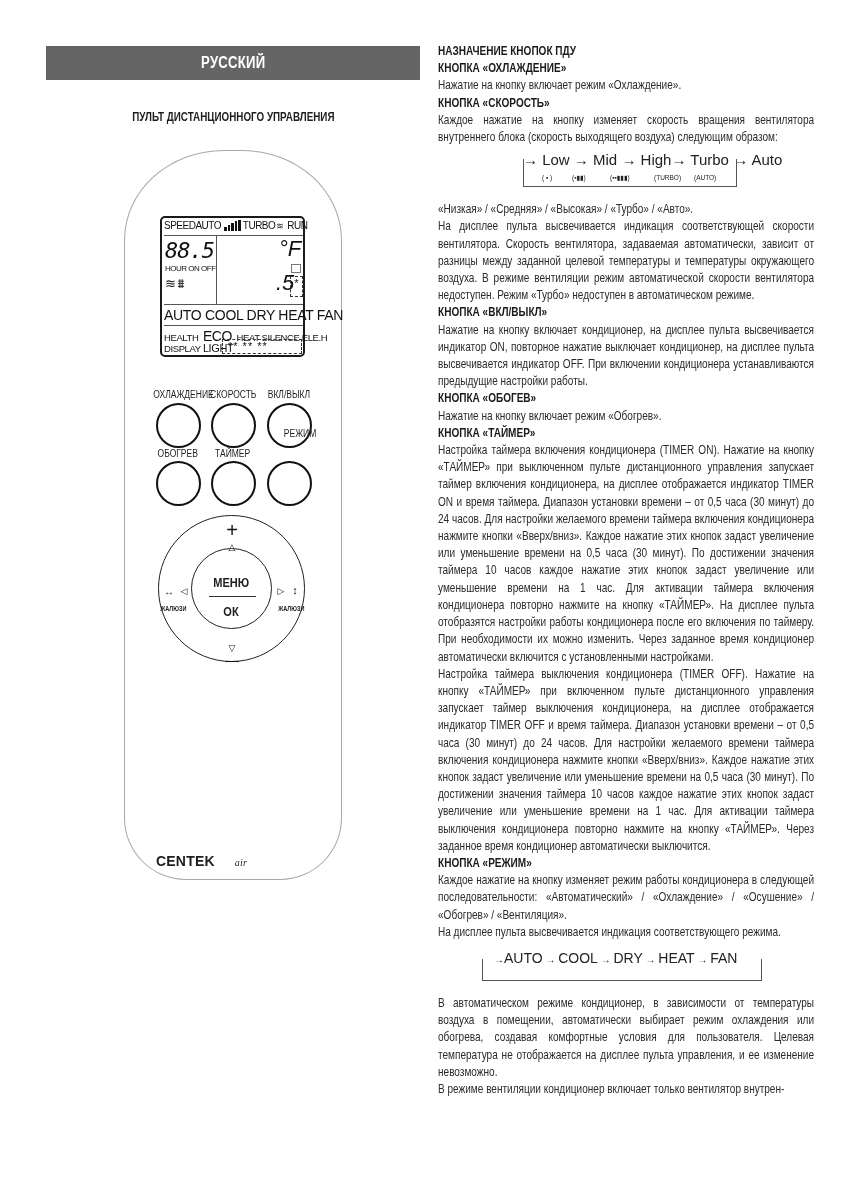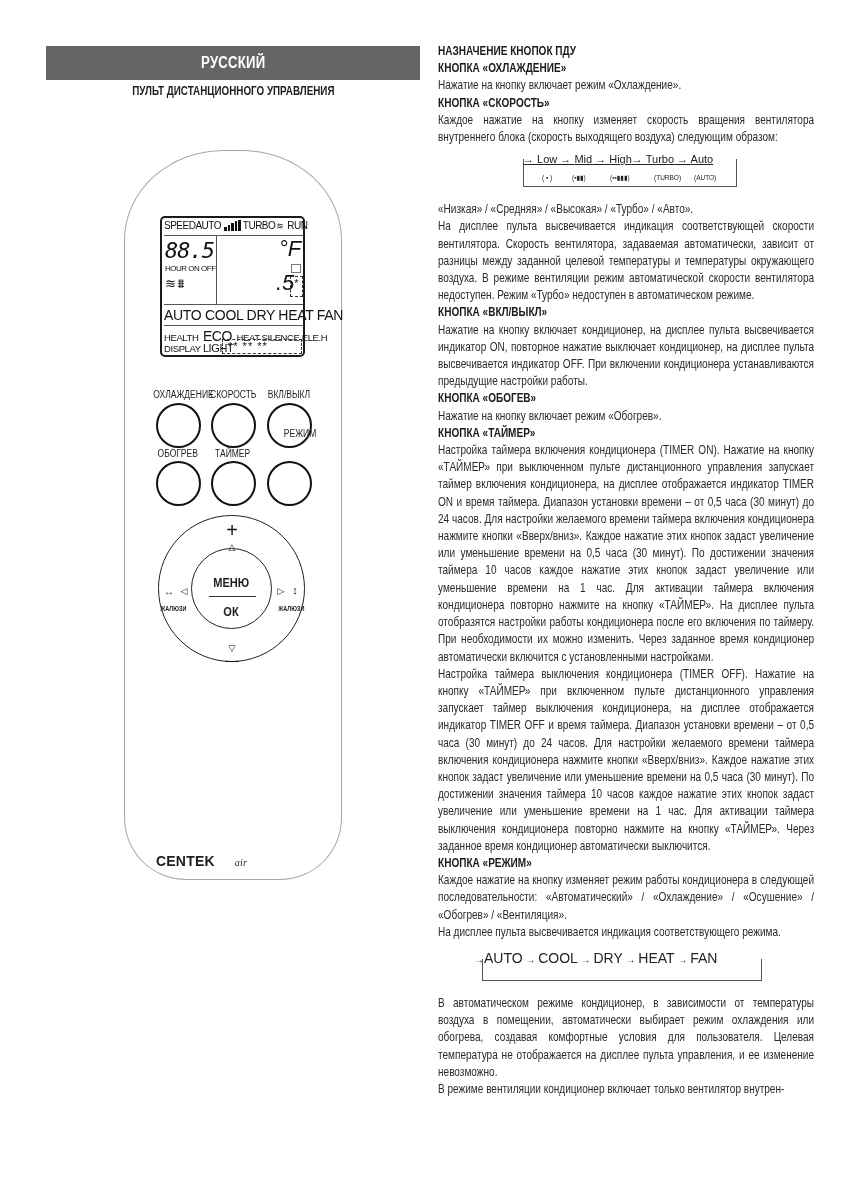--- a/index.html
+++ b/index.html
@@ -8,21 +8,21 @@
 
   .lang-banner {
     position: absolute; left: 46px; top: 46px; width: 374px; height: 34px;
     background: #666566; color: #fff; font-weight: bold; font-size: 16px;
     display: flex; align-items: center; justify-content: center;
     font-family: "Liberation Sans", sans-serif; letter-spacing: 0.3px;
     transform-origin: center;
   }
   .lang-banner span { display: inline-block; transform: scaleX(0.82); }
   .left-title {
-    position: absolute; left: 46px; top: 84px; width: 374px; text-align: center;
+    position: absolute; left: 46px; top: 110px; width: 374px; text-align: center;
     font-weight: bold; font-size: 12px;
   }
   .left-title span { display: inline-block; transform: scaleX(0.82); }
 
   
   .remote {
     position: absolute; left: 124px; top: 150px; width: 218px; height: 730px;
     border: 1px solid #a8a8a8; border-radius: 100px 100px 62px 62px / 90px 90px 62px 62px;
     background: #fff;
   }
@@ -172,21 +172,21 @@
   <div class="narrow">
     <div class="h">НАЗНАЧЕНИЕ КНОПОК ПДУ</div>
     <div class="h">КНОПКА «ОХЛАЖДЕНИЕ»</div>
     <div class="p">Нажатие на кнопку включает режим «Охлаждение».</div>
     <div class="h">КНОПКА «СКОРОСТЬ»</div>
     <div class="p">Каждое нажатие на кнопку изменяет скорость вращения вентилятора внутреннего блока (скорость выходящего воздуха) следующим образом:</div>
   </div>
 
   <div class="speed-diagram">
     <div class="seq-box" style="left:85px;top:8px;width:214px;height:28px;"></div>
-    <div class="seq-row" style="left:85px;top:0px;font-size:11px;text-decoration:underline;">
+    <div class="seq-row" style="left:85px;top:0px;font-size:15px;">
       <span>→ </span><span>Low</span><span> → </span><span>Mid</span><span> → </span><span>High</span><span>→ </span><span>Turbo</span><span> → </span><span>Auto</span>
     </div>
     <div class="seq-row" style="left:104px;top:18px;font-size:6.5px;word-spacing:0;">
       <span style="display:inline-block;width:30px;">( ▪ )</span><span style="display:inline-block;width:38px;">(▪▮▮)</span><span style="display:inline-block;width:44px;">(▪▪▮▮▮)</span><span style="display:inline-block;width:40px;">(TURBO)</span><span style="display:inline-block;">(AUTO)</span>
     </div>
   </div>
 
   <div class="narrow">
     <div class="p">«Низкая» / «Средняя» / «Высокая» / «Турбо» / «Авто».</div>
     <div class="p">На дисплее пульта высвечивается индикация соответствующей скорости вентилятора. Скорость вентилятора, задаваемая автоматически, зависит от разницы между заданной целевой температуры и температуры окружающего воздуха. В режиме вентиляции режим автоматической скорости вентилятора недоступен. Режим «Турбо» недоступен в автоматическом режиме.</div>
@@ -197,21 +197,21 @@
     <div class="h">КНОПКА «ТАЙМЕР»</div>
     <div class="p">Настройка таймера включения кондиционера (TIMER ON). Нажатие на кнопку «ТАЙМЕР» при выключенном пульте дистанционного управления запускает таймер включения кондиционера, на дисплее отображается индикатор TIMER ON и время таймера. Диапазон установки времени – от 0,5 часа (30 минут) до 24 часов. Для настройки желаемого времени таймера включения кондиционера нажмите кнопки «Вверх/вниз». Каждое нажатие этих кнопок задаст увеличение или уменьшение времени на 0,5 часа (30 минут). По достижении значения таймера 10 часов каждое нажатие этих кнопок задаст увеличение или уменьшение времени на 1 час. Для активации таймера включения кондиционера повторно нажмите на кнопку «ТАЙМЕР». На дисплее пульта отобразятся настройки работы кондиционера после его включения по таймеру. При необходимости их можно изменить. Через заданное время кондиционер автоматически включится с установленными настройками.</div>
     <div class="p">Настройка таймера выключения кондиционера (TIMER OFF). Нажатие на кнопку «ТАЙМЕР» при включенном пульте дистанционного управления запускает таймер выключения кондиционера, на дисплее отображается индикатор TIMER OFF и время таймера. Диапазон установки времени – от 0,5 часа (30 минут) до 24 часов. Для настройки желаемого времени таймера включения кондиционера нажмите кнопки «Вверх/вниз». Каждое нажатие этих кнопок задаст увеличение или уменьшение времени на 0,5 часа (30 минут). По достижении значения таймера 10 часов каждое нажатие этих кнопок задаст увеличение или уменьшение времени на 1 час. Для активации таймера выключения кондиционера повторно нажмите на кнопку «ТАЙМЕР». Через заданное время кондиционер автоматически выключится.</div>
     <div class="h">КНОПКА «РЕЖИМ»</div>
     <div class="p">Каждое нажатие на кнопку изменяет режим работы кондиционера в следующей последовательности: «Автоматический» / «Охлаждение» / «Осушение» / «Обогрев» / «Вентиляция».</div>
     <div class="p">На дисплее пульта высвечивается индикация соответствующего режима.</div>
   </div>
 
   <div class="mode-diagram">
     <div class="seq-box" style="left:44px;top:10px;width:280px;height:22px;"></div>
-    <div class="seq-row" style="left:36px;top:1px;font-size:14px;">
+    <div class="seq-row" style="left:56px;top:1px;font-size:14px;">
       <span style="font-size:10px">→</span><span>AUTO</span><span style="font-size:10px"> → </span><span>COOL</span><span style="font-size:10px"> → </span><span>DRY</span><span style="font-size:10px"> → </span><span>HEAT</span><span style="font-size:10px"> → </span><span>FAN</span>
     </div>
   </div>
 
   <div class="narrow">
     <div class="p">В автоматическом режиме кондиционер, в зависимости от температуры воздуха в помещении, автоматически выбирает режим охлаждения или обогрева, создавая комфортные условия для пользователя. Целевая температура не отображается на дисплее пульта управления, и ее изменение невозможно.</div>
     <div class="p">В режиме вентиляции кондиционер включает только вентилятор внутрен-</div>
   </div>
 </div>
 

